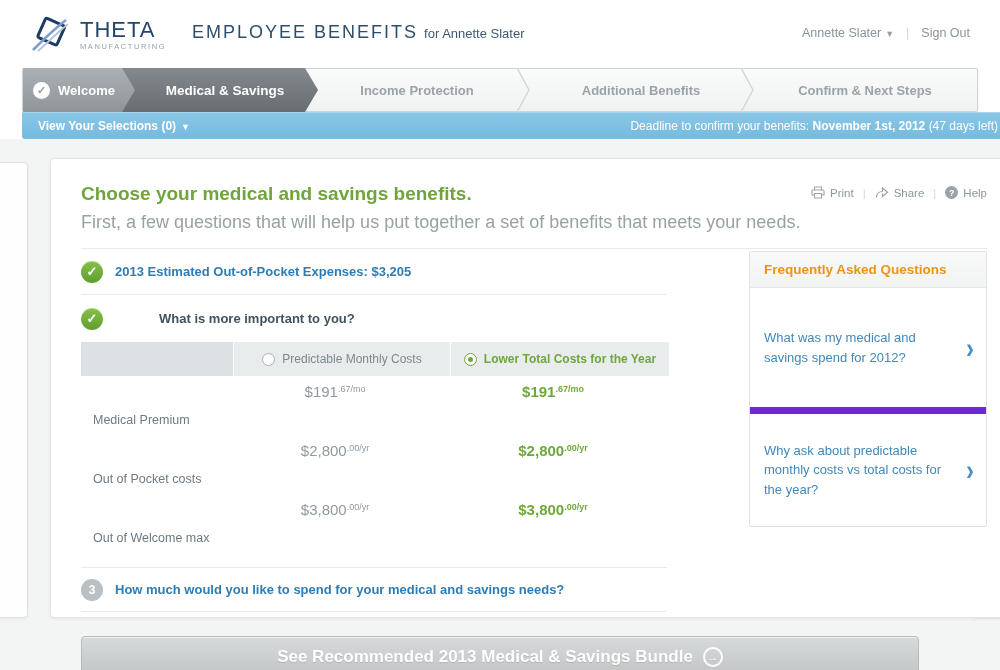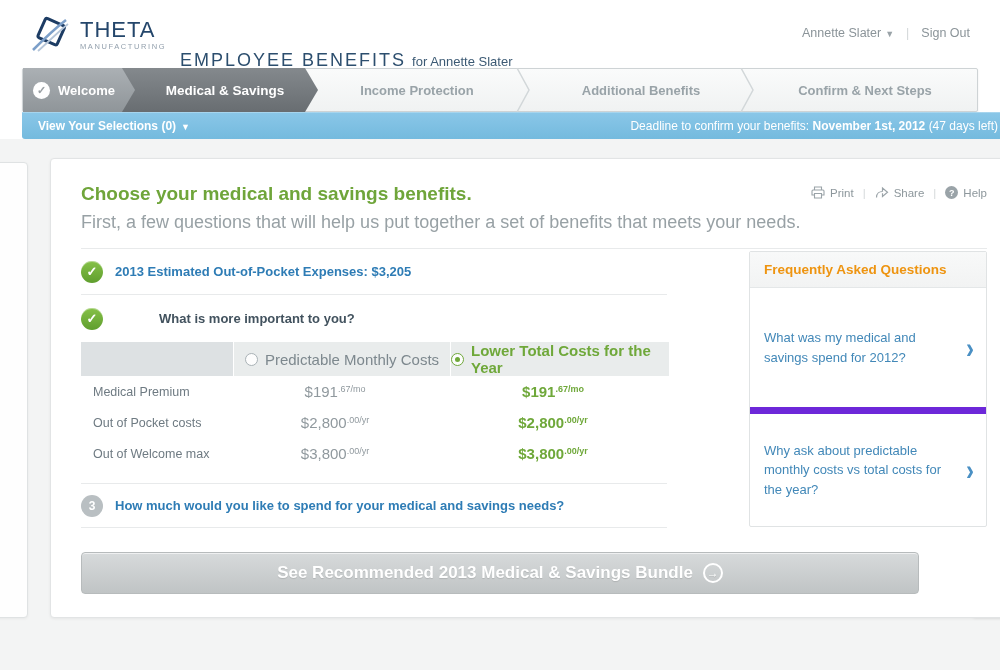--- a/index.html
+++ b/index.html
@@ -7,21 +7,21 @@
   body { font-family:"Liberation Sans", sans-serif; background:#ffffff; position:relative; }
   .page { position:relative; width:1000px; height:670px; }
   .content-bg { position:absolute; top:139px; left:0; width:1000px; bottom:0; background:#f3f4f4; }
 
   
   .header { position:absolute; top:0; left:0; width:1000px; height:68px; background:#fff; }
   .logo { position:absolute; left:30px; top:13px; display:flex; align-items:center; gap:8px; }
   .logo-text { display:flex; flex-direction:column; line-height:1; }
   .logo-name { font-size:22px; color:#24466b; letter-spacing:1px; }
   .logo-sub { font-size:7.5px; color:#93a0ad; letter-spacing:1.6px; margin-top:2px; align-self:flex-end; }
-  .app-title { position:absolute; left:180px; top:22px; font-size:18px; color:#2c4e6e; letter-spacing:2px;margin-top:28px; }
+  .app-title { position:absolute; left:192px; top:22px; font-size:18px; color:#2c4e6e; letter-spacing:2px; }
   .app-title .suffix { font-size:13px; letter-spacing:0; color:#3c5a74; margin-left:6px; }
   .header-right { position:absolute; right:30px; top:26px; display:flex; align-items:center; gap:12px; font-size:12.5px; color:#8b9499; }
   .header-right .sep { color:#d3d7d9; }
   .caret-down { font-size:9px; color:#9aa3a8; margin-left:4px; }
 
   
   .tabbar { position:absolute; top:68px; left:22px; width:956px; height:44px; display:flex;
             background:linear-gradient(#fafbfb,#f0f2f2); border:1px solid #ced3d5; border-radius:2px;
             box-shadow:0 1px 2px rgba(0,0,0,0.10); }
   .tab { position:relative; height:44px; margin-top:-1px; display:flex; align-items:center; justify-content:center;
@@ -82,28 +82,28 @@
               font-size:12px; font-weight:bold; display:inline-flex; align-items:center; justify-content:center; }
   .q-blue { font-size:13px; font-weight:bold; color:#2e7cb5; }
   .q-dark { font-size:13px; font-weight:bold; color:#42525e;margin-left:44px; }
 
   
   .ctable { display:grid; grid-template-columns:152px 216px 218px; column-gap:1px; }
   .ctable .cell { display:flex; align-items:center; }
   .ctable .hcell { height:34px; }
   .ctable .rcell { height:31px; }
   .h-label { background:#dde1e3; }
-  .h-val { background:#e9ecec; justify-content:center; gap:7px; font-size:15px; }
+  .h-val { background:#e9ecec; justify-content:center; gap:7px; font-size:12px; }
   .h-monthly { color:#7d888e; cursor:pointer; }
   .h-yearly { color:#6fa83a; font-weight:bold; cursor:pointer; }
   .radio { width:13px; height:13px; min-width:13px; border-radius:50%; background:#fdfdfd; border:1px solid #a9b2b6;
            display:inline-flex; align-items:center; justify-content:center; }
   .radio-on { border-color:#6fa83a; }
   .radio-on::after { content:""; width:5px; height:5px; border-radius:50%; background:#6fa83a; }
-  .r-label { padding-left:12px; font-size:12.5px; color:#6e7a82; }
+  .r-label { padding-left:12px; font-size:12.5px; color:#6e7a82;margin-top:28px; }
   .r-val { justify-content:center; padding-right:14px; }
   .val-main { font-size:15px; }
   .val-sup { font-size:9px; vertical-align:5px; }
   .v-gray { color:#90999e; }
   .v-green { color:#6fa83a; font-weight:bold; }
   .spacer-line { border:none; border-top:1px solid #e8eaeb; margin-top:14px; }
 
   
   .cta { margin-top:24px; width:838px; height:42px; border:1px solid #b7bbbc; border-radius:4px;
          background:linear-gradient(#d7dadb,#c0c4c5); box-shadow:inset 0 1px 0 rgba(255,255,255,0.6);

